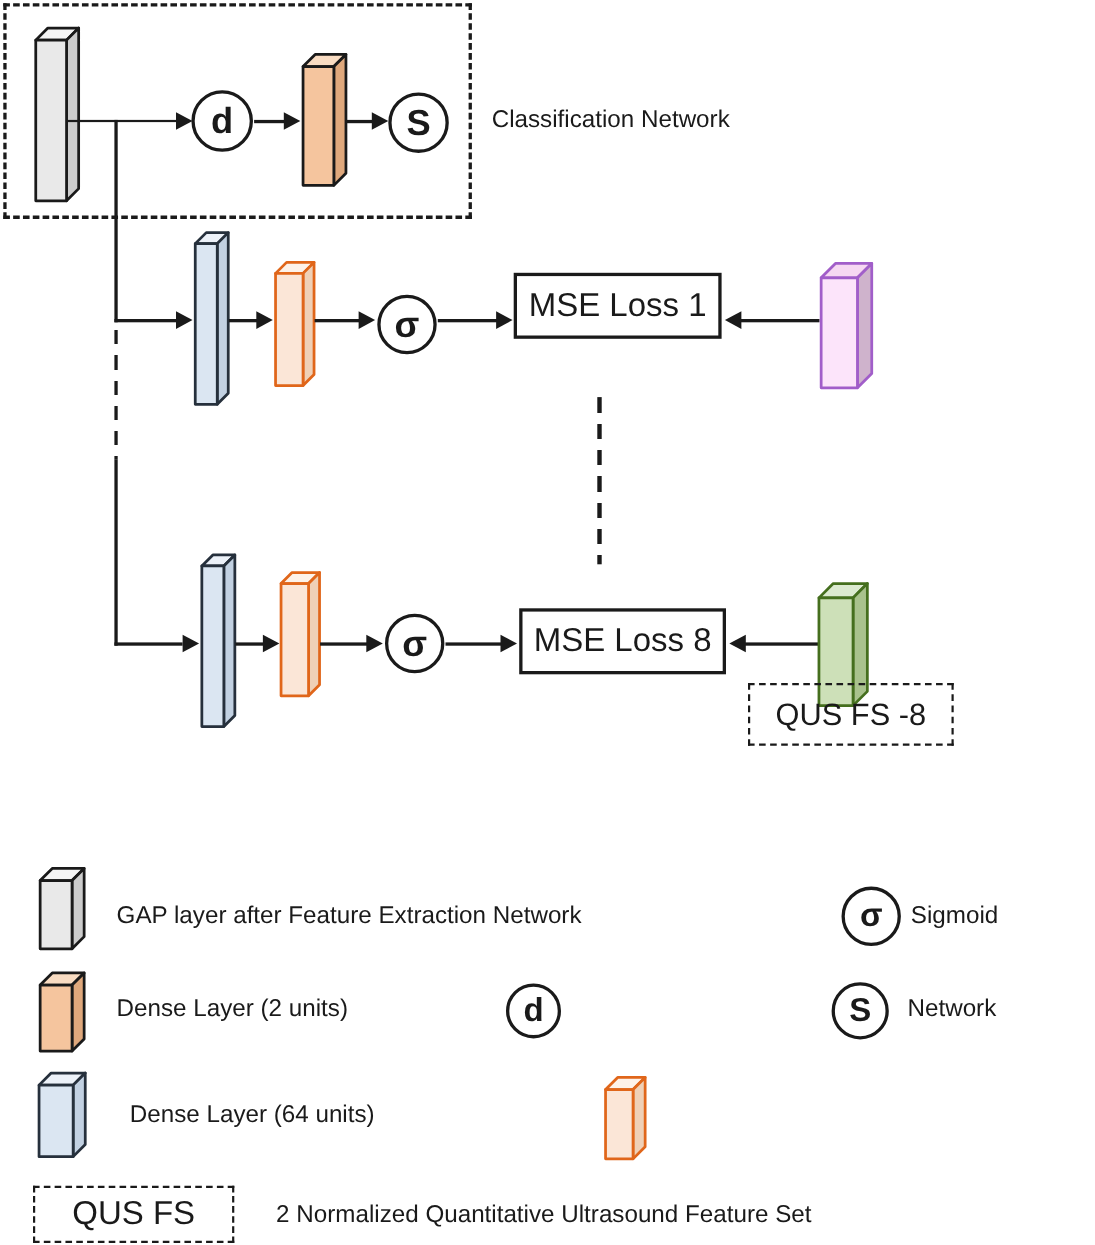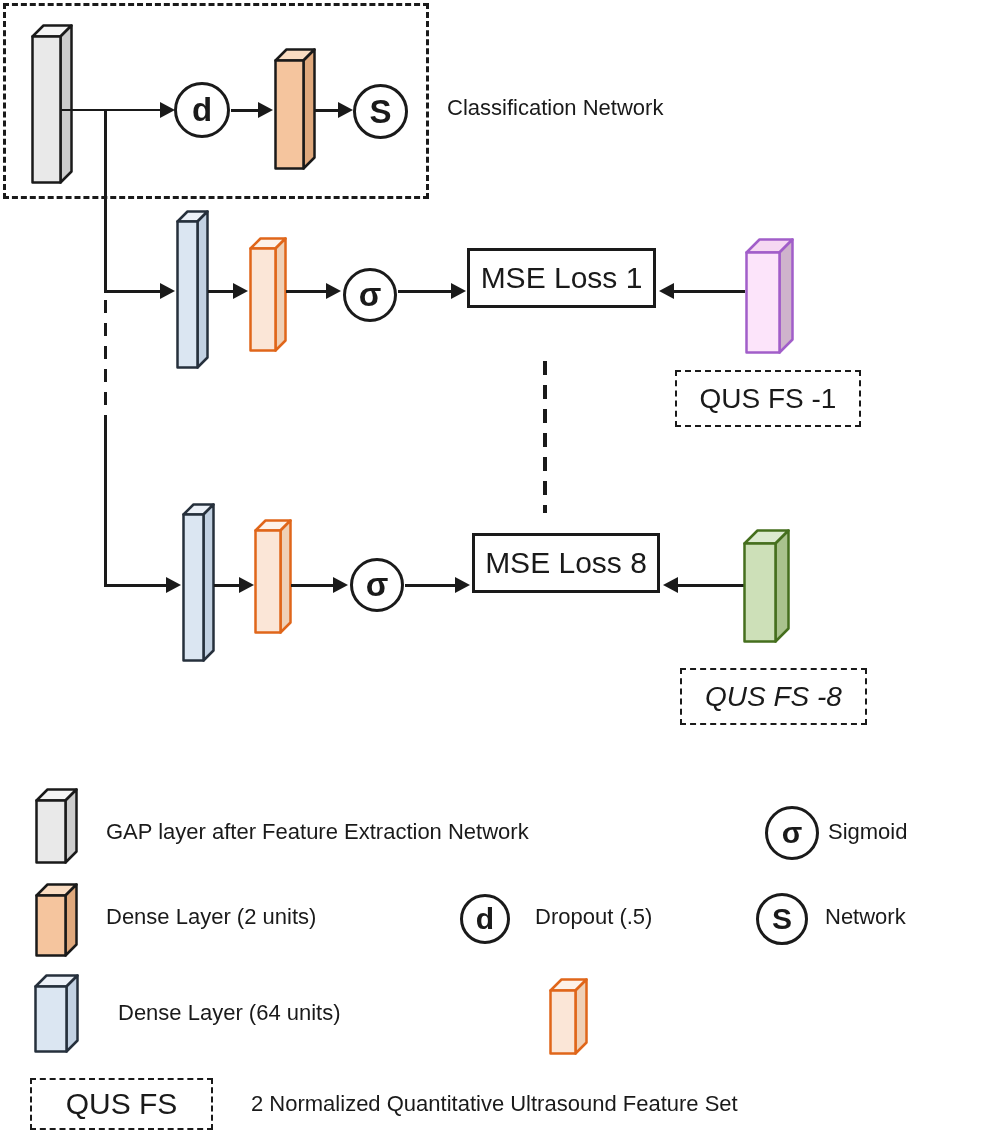--- a/index.html
+++ b/index.html
@@ -118,23 +118,20 @@
 
   <div class="ah-l" style="left:659px;top:283px;"></div>
   <div class="hline" style="left:672px;top:290px;width:73px;"></div>
 
   <svg class="bar3d" style="left:744px;top:237px;" width="51" height="118" viewBox="0 0 51 118">
       <polygon points="2.5,15.5 15.5,2.5 48.5,2.5 35.5,15.5" fill="#f6d8f2" stroke="#a15ec9" stroke-width="2.5" stroke-linejoin="round"></polygon>
       <polygon points="35.5,15.5 48.5,2.5 48.5,102.5 35.5,115.5" fill="#cfb3cc" stroke="#a15ec9" stroke-width="2.5" stroke-linejoin="round"></polygon>
       <polygon points="2.5,15.5 35.5,15.5 35.5,115.5 2.5,115.5" fill="#fce4fa" stroke="#a15ec9" stroke-width="2.5" stroke-linejoin="round"></polygon>
     </svg>
 
-  <div class="dashedbox thin boxlbl" style="left:675px;top:370px;width:186px;height:57px;">
-    <span>QUS FS -1</span>
-  </div>
 
   <div class="vdash mid" style="left:543px;top:361px;height:152px;"></div>
 
   <div class="hline" style="left:104px;top:584px;width:62px;"></div>
   <div class="ah-r" style="left:166px;top:577px;"></div>
 
   <svg class="bar3d" style="left:181px;top:502px;" width="35" height="161" viewBox="0 0 35 161">
       <polygon points="2.5,12.5 12.5,2.5 32.5,2.5 22.5,12.5" fill="#ecf1f8" stroke="#26303c" stroke-width="2.5" stroke-linejoin="round"></polygon>
       <polygon points="22.5,12.5 32.5,2.5 32.5,148.5 22.5,158.5" fill="#c2d1e2" stroke="#26303c" stroke-width="2.5" stroke-linejoin="round"></polygon>
       <polygon points="2.5,12.5 22.5,12.5 22.5,158.5 2.5,158.5" fill="#dbe6f2" stroke="#26303c" stroke-width="2.5" stroke-linejoin="round"></polygon>
@@ -152,34 +149,34 @@
   <div class="hline" style="left:291px;top:584px;width:44px;"></div>
   <div class="ah-r" style="left:333px;top:577px;"></div>
 
   <div class="circle big" style="left:350px;top:558px;width:54px;height:54px;">
     <span>σ</span>
   </div>
 
   <div class="hline" style="left:405px;top:584px;width:52px;"></div>
   <div class="ah-r" style="left:455px;top:577px;"></div>
 
-  <div class="solidbox" style="left:472px;top:533px;width:188px;height:60px;">
+  <div class="solidbox" style="left:472px;top:553px;width:188px;height:60px;">
     <span>MSE Loss 8</span>
   </div>
 
   <div class="ah-l" style="left:663px;top:577px;"></div>
   <div class="hline" style="left:676px;top:584px;width:68px;"></div>
 
   <svg class="bar3d" style="left:742px;top:528px;" width="49" height="116" viewBox="0 0 49 116">
       <polygon points="2.5,15.5 15.5,2.5 46.5,2.5 33.5,15.5" fill="#dcead0" stroke="#456f1e" stroke-width="2.5" stroke-linejoin="round"></polygon>
       <polygon points="33.5,15.5 46.5,2.5 46.5,100.5 33.5,113.5" fill="#a9c28d" stroke="#456f1e" stroke-width="2.5" stroke-linejoin="round"></polygon>
       <polygon points="2.5,15.5 33.5,15.5 33.5,113.5 2.5,113.5" fill="#cde0b8" stroke="#456f1e" stroke-width="2.5" stroke-linejoin="round"></polygon>
     </svg>
 
-  <div class="dashedbox thin boxlbl" style="left:680px;top:668px;width:187px;height:57px;font-style:italic;">
+  <div class="dashedbox thin boxlbl" style="left:680px;top:621px;width:187px;height:57px;">
     <span>QUS FS -8</span>
   </div>
 
   <svg class="bar3d" style="left:34px;top:787px;" width="45" height="78" viewBox="0 0 45 78">
       <polygon points="2.5,13.5 13.5,2.5 42.5,2.5 31.5,13.5" fill="#f5f5f5" stroke="#1a1a1a" stroke-width="2.5" stroke-linejoin="round"></polygon>
       <polygon points="31.5,13.5 42.5,2.5 42.5,64.5 31.5,75.5" fill="#cccccc" stroke="#1a1a1a" stroke-width="2.5" stroke-linejoin="round"></polygon>
       <polygon points="2.5,13.5 31.5,13.5 31.5,75.5 2.5,75.5" fill="#e9e9e9" stroke="#1a1a1a" stroke-width="2.5" stroke-linejoin="round"></polygon>
     </svg>
   <div class="lbl" style="left:106px;top:813px;">GAP layer after Feature Extraction Network</div>
   <div class="circle leg" style="left:765px;top:806px;width:54px;height:54px;">
@@ -189,21 +186,20 @@
 
   <svg class="bar3d" style="left:34px;top:882px;" width="45" height="76" viewBox="0 0 45 76">
       <polygon points="2.5,13.5 13.5,2.5 42.5,2.5 31.5,13.5" fill="#f9dcc2" stroke="#1a1a1a" stroke-width="2.5" stroke-linejoin="round"></polygon>
       <polygon points="31.5,13.5 42.5,2.5 42.5,62.5 31.5,73.5" fill="#dfa87c" stroke="#1a1a1a" stroke-width="2.5" stroke-linejoin="round"></polygon>
       <polygon points="2.5,13.5 31.5,13.5 31.5,73.5 2.5,73.5" fill="#f5c59e" stroke="#1a1a1a" stroke-width="2.5" stroke-linejoin="round"></polygon>
     </svg>
   <div class="lbl" style="left:106px;top:898px;">Dense Layer (2 units)</div>
   <div class="circle leg" style="left:460px;top:894px;width:50px;height:50px;">
     <span>d</span>
   </div>
-  <div class="lbl" style="left:535px;top:898px;">Dropout (.5)</div>
   <div class="circle leg" style="left:756px;top:893px;width:52px;height:52px;">
     <span>S</span>
   </div>
   <div class="lbl" style="left:825px;top:898px;">Network</div>
 
   <svg class="bar3d" style="left:33px;top:973px;" width="47" height="81" viewBox="0 0 47 81">
       <polygon points="2.5,13.5 13.5,2.5 44.5,2.5 33.5,13.5" fill="#ecf1f8" stroke="#26303c" stroke-width="2.5" stroke-linejoin="round"></polygon>
       <polygon points="33.5,13.5 44.5,2.5 44.5,67.5 33.5,78.5" fill="#c2d1e2" stroke="#26303c" stroke-width="2.5" stroke-linejoin="round"></polygon>
       <polygon points="2.5,13.5 33.5,13.5 33.5,78.5 2.5,78.5" fill="#dbe6f2" stroke="#26303c" stroke-width="2.5" stroke-linejoin="round"></polygon>
     </svg>

